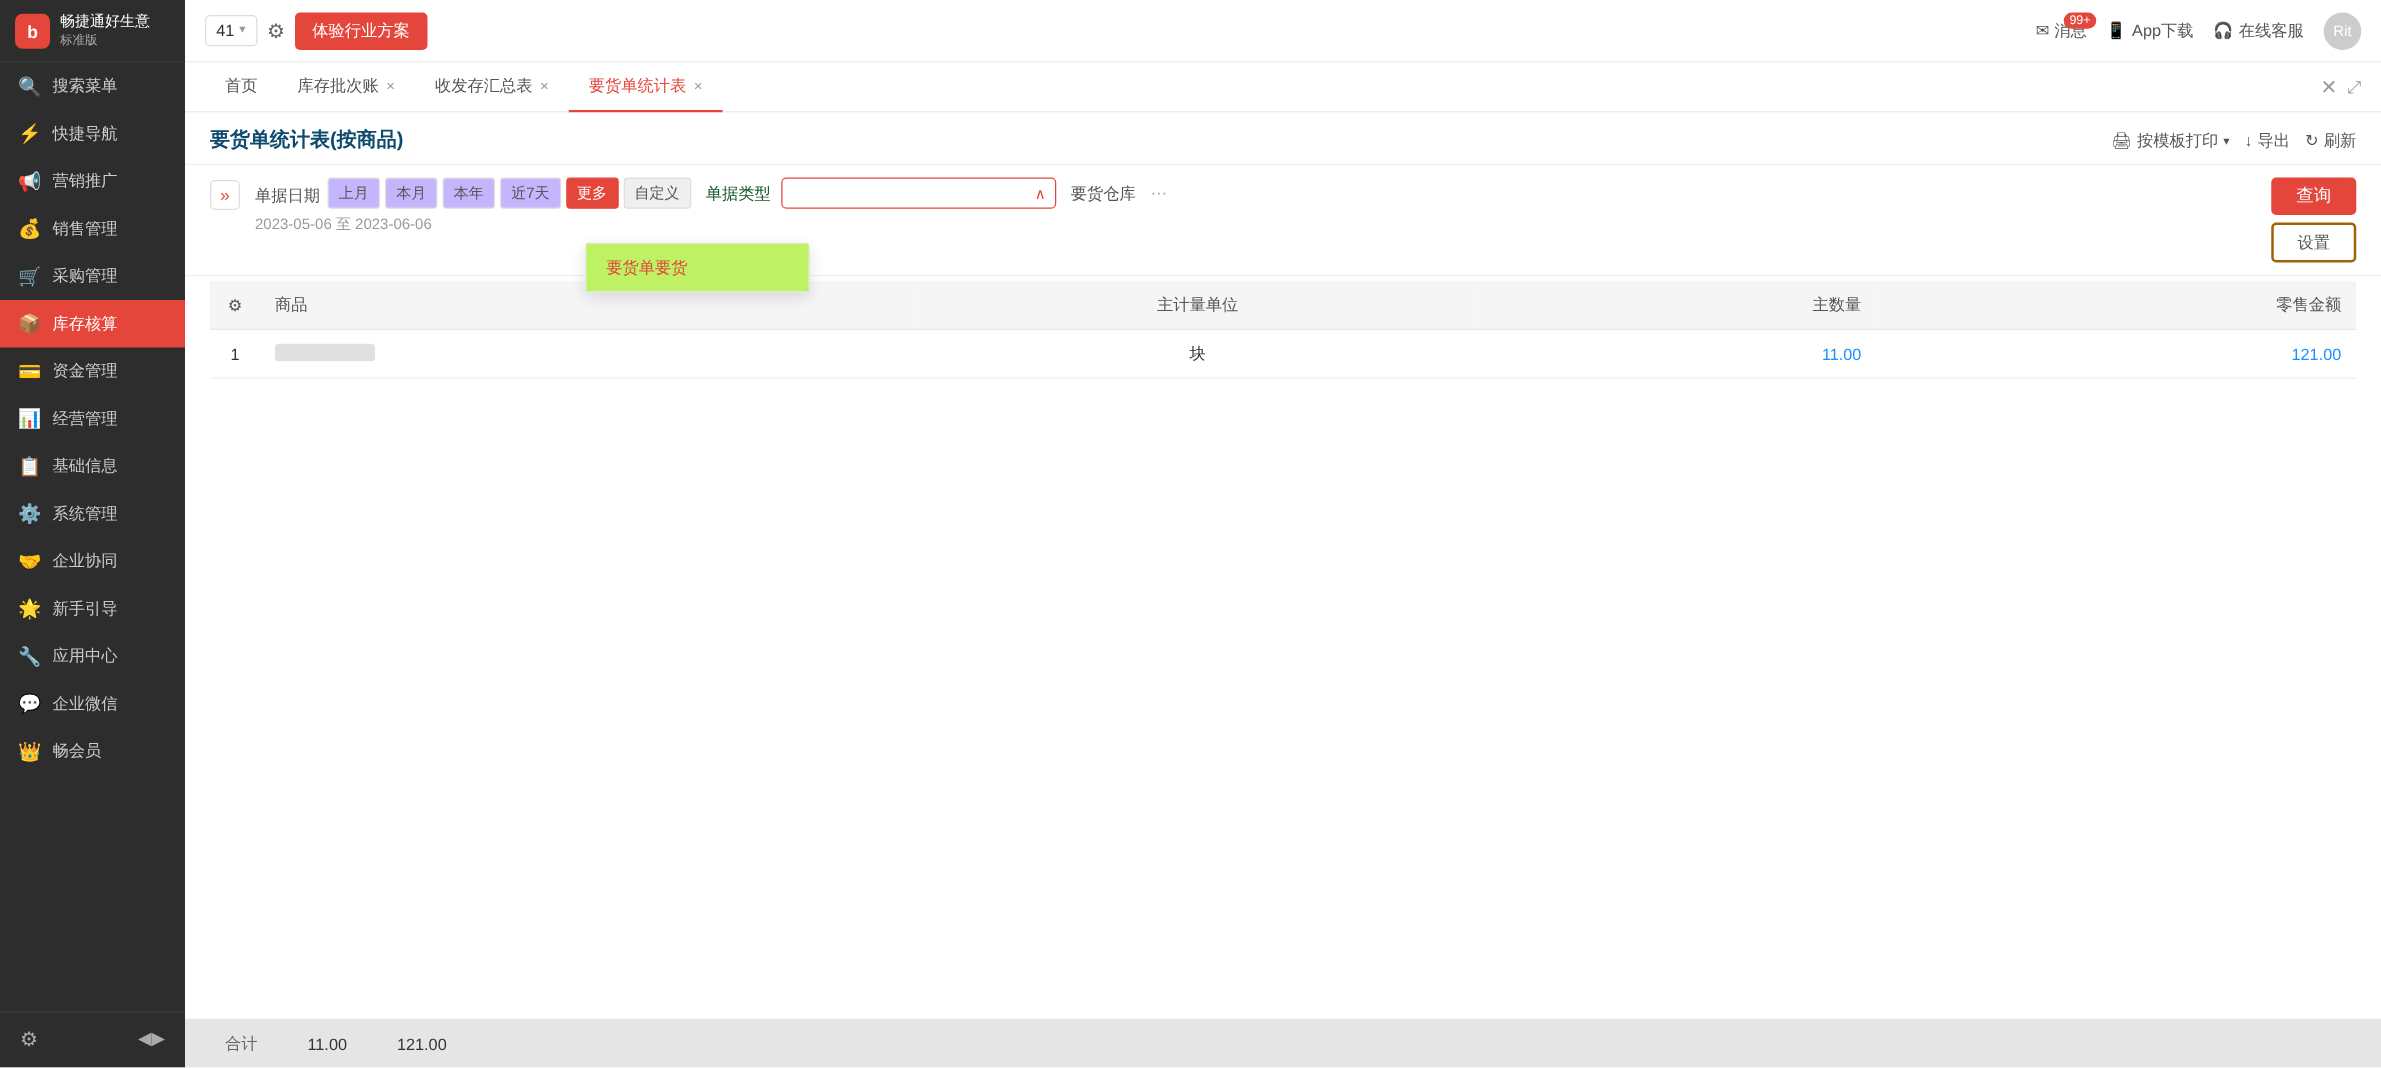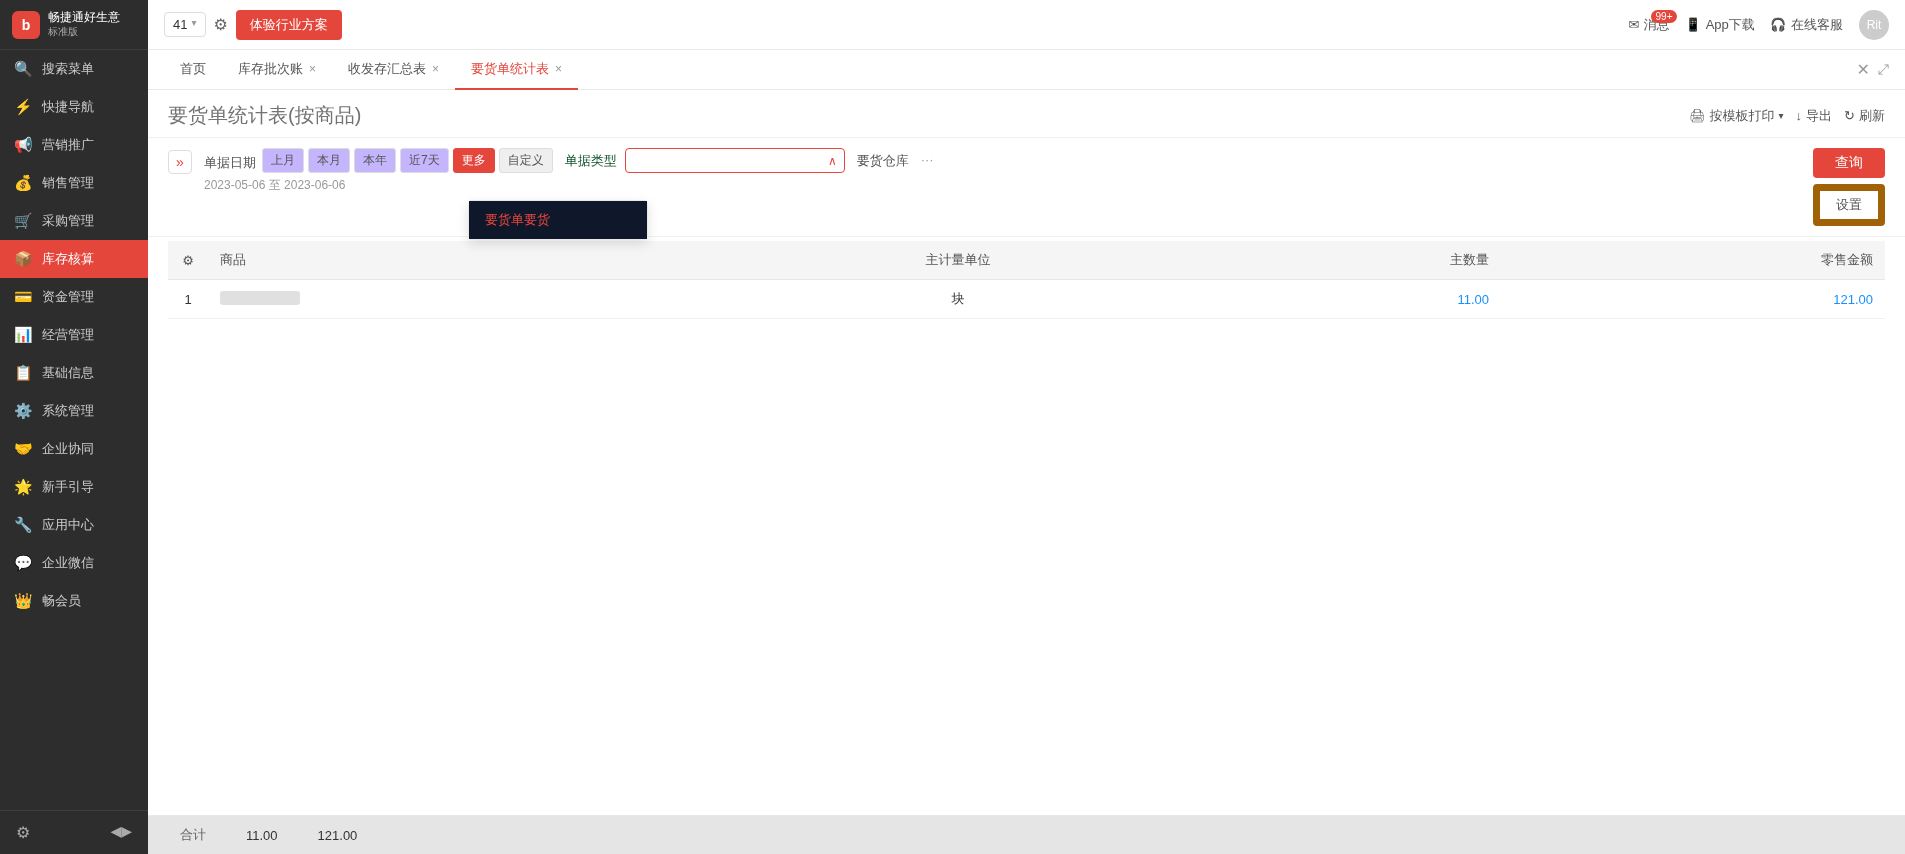--- a/index.html
+++ b/index.html
@@ -200,23 +200,23 @@
 
     
     .page-header {
       display: flex;
       align-items: center;
       justify-content: space-between;
       padding: 12px 20px 8px;
       border-bottom: 1px solid #f0f0f0;
     }
     .page-title {
-      font-size: 20px;
-      font-weight: 400;
-      color: #737373;
+      font-size: 16px;
+      font-weight: 700;
+      color: #0c4a6e;
     }
     .page-actions {
       display: flex;
       align-items: center;
       gap: 12px;
     }
     .page-action-btn {
       display: flex;
       align-items: center;
       gap: 4px;
@@ -320,21 +320,21 @@
       color: #fff;
       border: none;
       border-radius: 4px;
       padding: 6px 20px;
       font-size: 14px;
       cursor: pointer;
     }
     .btn-setting {
       background: #fff;
       color: #555;
-      border: 7px solid #a16207;
+      border: 2px solid #a16207;
       border-radius: 4px;
       padding: 5px 16px;
       font-size: 13px;
       cursor: pointer;
     }
 
     
     .dropdown-overlay {
       position: absolute;
       top: 62px;
@@ -345,21 +345,21 @@
       box-shadow: 0 4px 12px rgba(0,0,0,0.12);
       z-index: 100;
       min-width: 180px;
     }
     .dropdown-item {
       padding: 10px 16px;
       font-size: 13px;
       color: #333;
       cursor: pointer;
     }
-    .dropdown-item.selected { background: #0f172a; color: #e5463c; }
+    .dropdown-item.selected { background: #bef264; color: #e5463c; }
 
     
     .table-wrap {
       flex: 1;
       overflow-y: auto;
       padding: 0 20px;
     }
     table {
       width: 100%;
       border-collapse: collapse;

